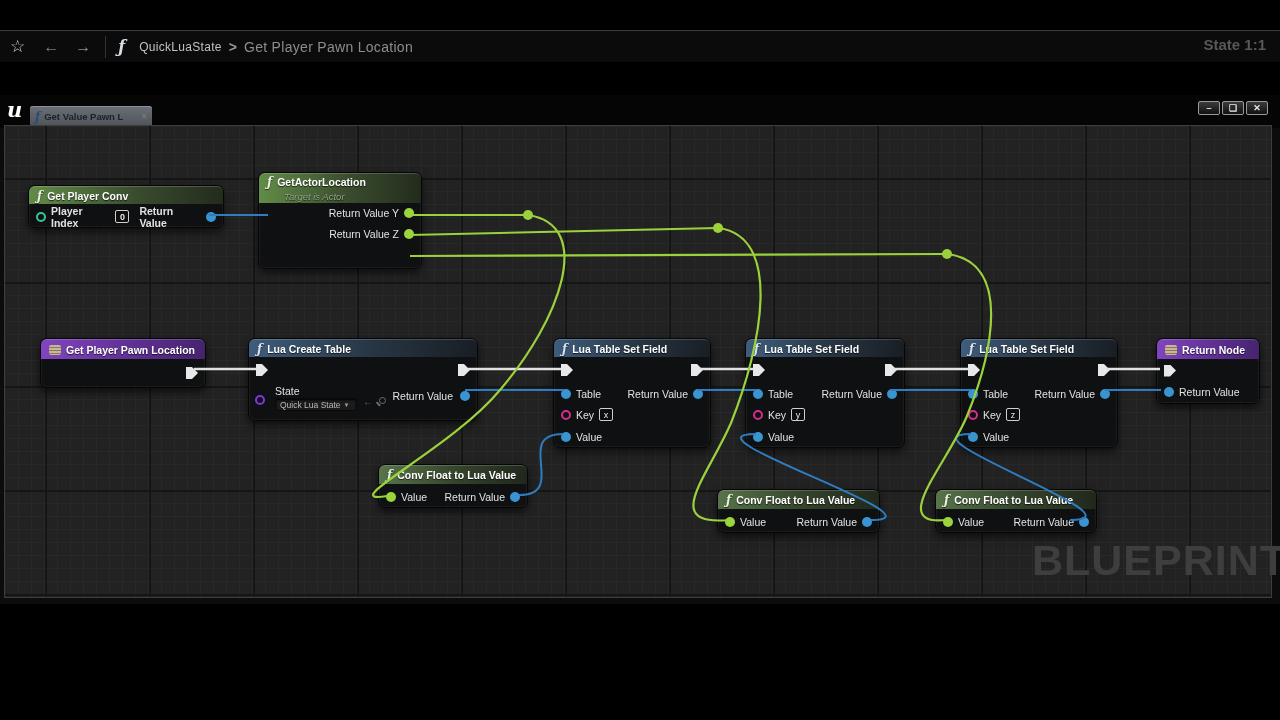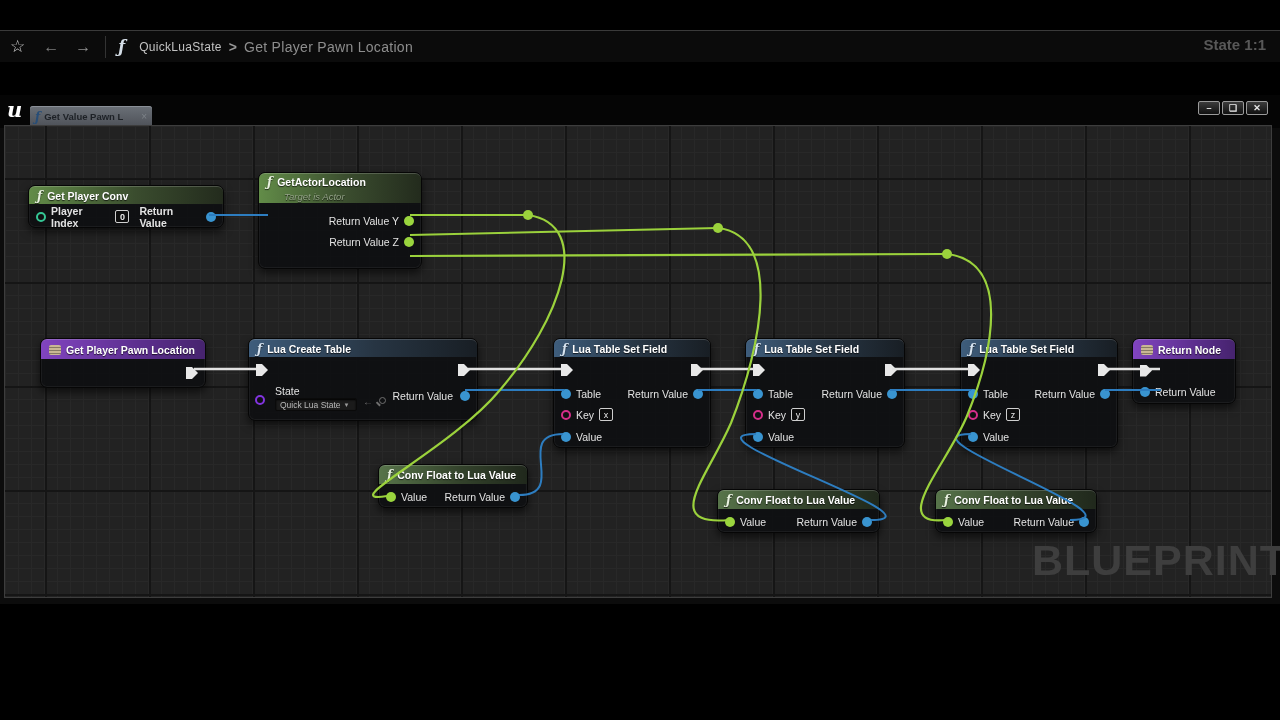--- a/index.html
+++ b/index.html
@@ -134,21 +134,21 @@
       <span class="pin p-blue"></span>
     </div>
   </div>
 
   <div class="node" style="left:258px;top:172px;width:164px;height:97px;">
     <div class="nhead h-green" style="height:30px;flex-wrap:wrap;align-content:center;">
       <span class="fn-ic">ƒ</span>
       <span>GetActorLocation</span>
       <span class="sub" style="width:100%;margin:-3px 0 0 17px;">Target is Actor</span>
     </div>
-    <div class="prow" style="height:20px;margin-top:8px;">
+    <div class="prow" style="height:20px;">
       <span class="sp"></span>
       <span>Return Value Y</span>
       <span class="pin p-green"></span>
     </div>
     <div class="prow" style="height:21px;">
       <span class="sp"></span>
       <span>Return Value Z</span>
       <span class="pin p-green"></span>
     </div>
   </div>
@@ -307,21 +307,21 @@
     </div>
     <div class="prow" style="height:25px;">
       <span class="pin p-green"></span>
       <span>Value</span>
         <span class="sp"></span>
       <span>Return Value</span>
       <span class="pin p-blue"></span>
     </div>
   </div>
 
-  <div class="node" style="left:1132px;top:338px;width:104px;height:66px;">
+  <div class="node" style="left:1156px;top:338px;width:104px;height:66px;">
     <div class="nhead h-purple" style="height:20px;">
       <span class="list-ic"></span>
       <span>Return Node</span>
     </div>
     <div class="prow" style="height:23px;">
       <span class="pexec"></span>
     </div>
     <div class="prow" style="height:20px;">
       <span class="pin p-blue"></span>
       <span>Return Value</span>

